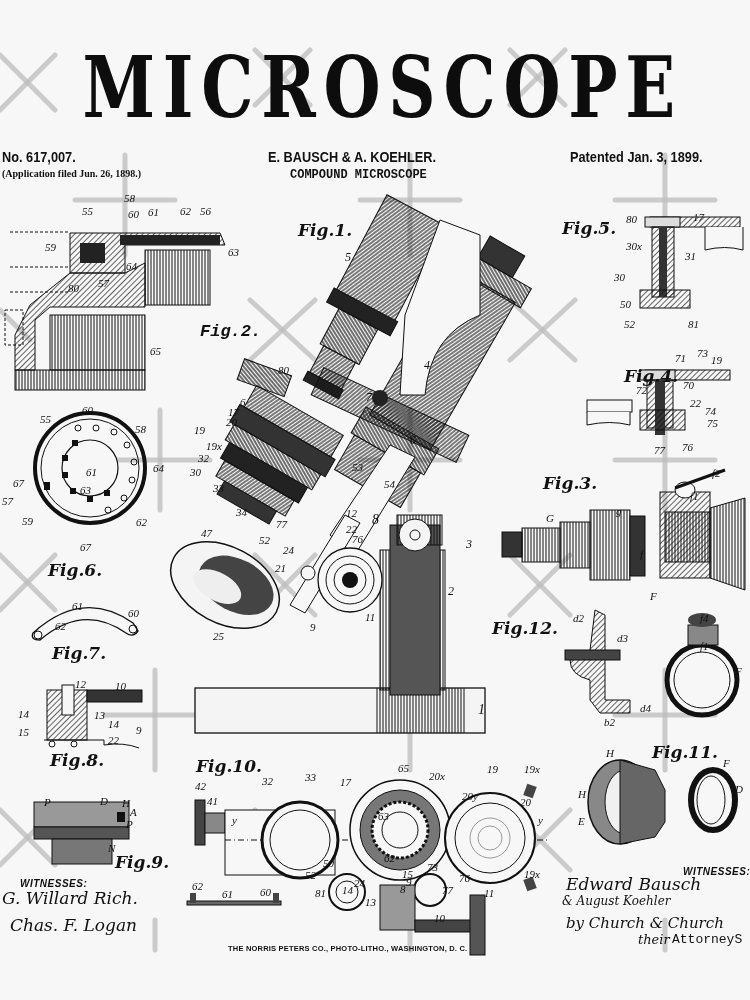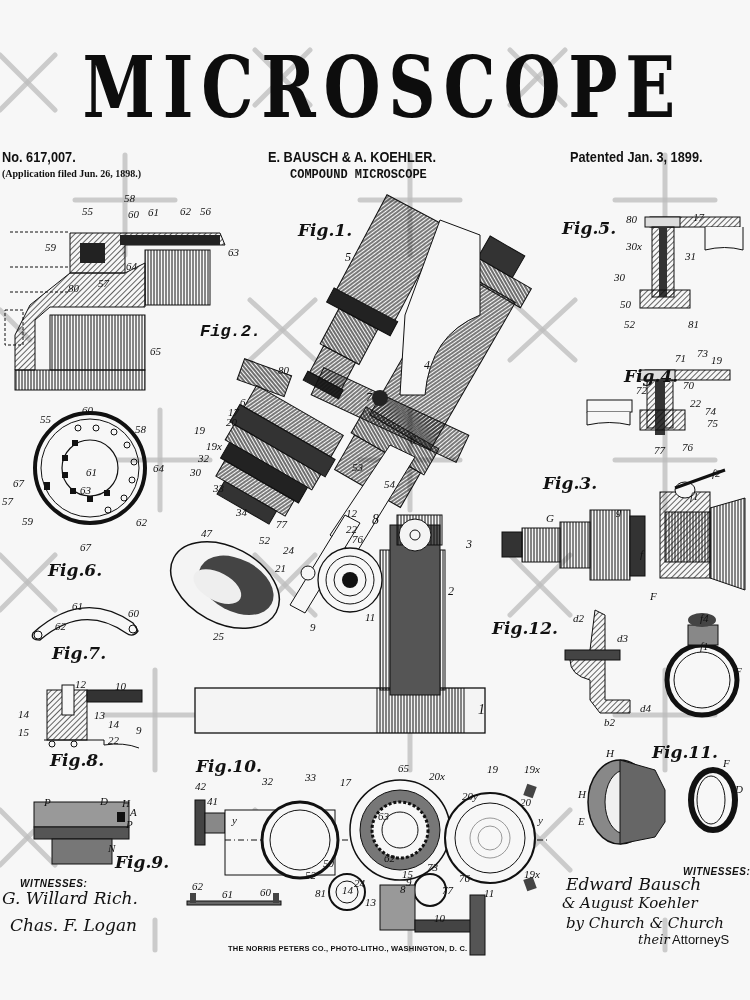--- a/index.html
+++ b/index.html
@@ -450,18 +450,18 @@
 <div class="abs lbl" style="left:192px;top:880px;">62</div>
 <div class="abs lbl" style="left:222px;top:888px;">61</div>
 <div class="abs lbl" style="left:260px;top:886px;">60</div>
 
 <div class="abs small-caps" style="left:20px;top:878px;">WITNESSES:</div>
 <div class="abs sig" style="left:2px;top:888px;">G. Willard Rich.</div>
 <div class="abs sig" style="left:10px;top:915px;">Chas. F. Logan</div>
 
 <div class="abs small-caps" style="left:683px;top:866px;">WITNESSES:</div>
 <div class="abs sig" style="left:566px;top:874px;">Edward Bausch</div>
-<div class="abs sig" style="left:562px;top:894px;font-size:15px;">&amp; August Koehler</div>
+<div class="abs sig" style="left:562px;top:894px;font-size:12px;">&amp; August Koehler</div>
 <div class="abs sig" style="left:566px;top:914px;font-size:15px;">by Church &amp; Church</div>
 <div class="abs sig" style="left:638px;top:932px;font-size:13px;">their</div>
-<div class="abs" style="left:672px;top:932px;font-family:Liberation Sans, sans-serif;font-size:13px;">AttorneyS</div>
+<div class="abs" style="left:672px;top:932px;font-family:Liberation Mono, monospace;font-size:13px;">AttorneyS</div>
 
 <div class="abs footer" style="left:228px;top:944px;">THE NORRIS PETERS CO., PHOTO-LITHO., WASHINGTON, D. C.</div>
 
 </body></html>

